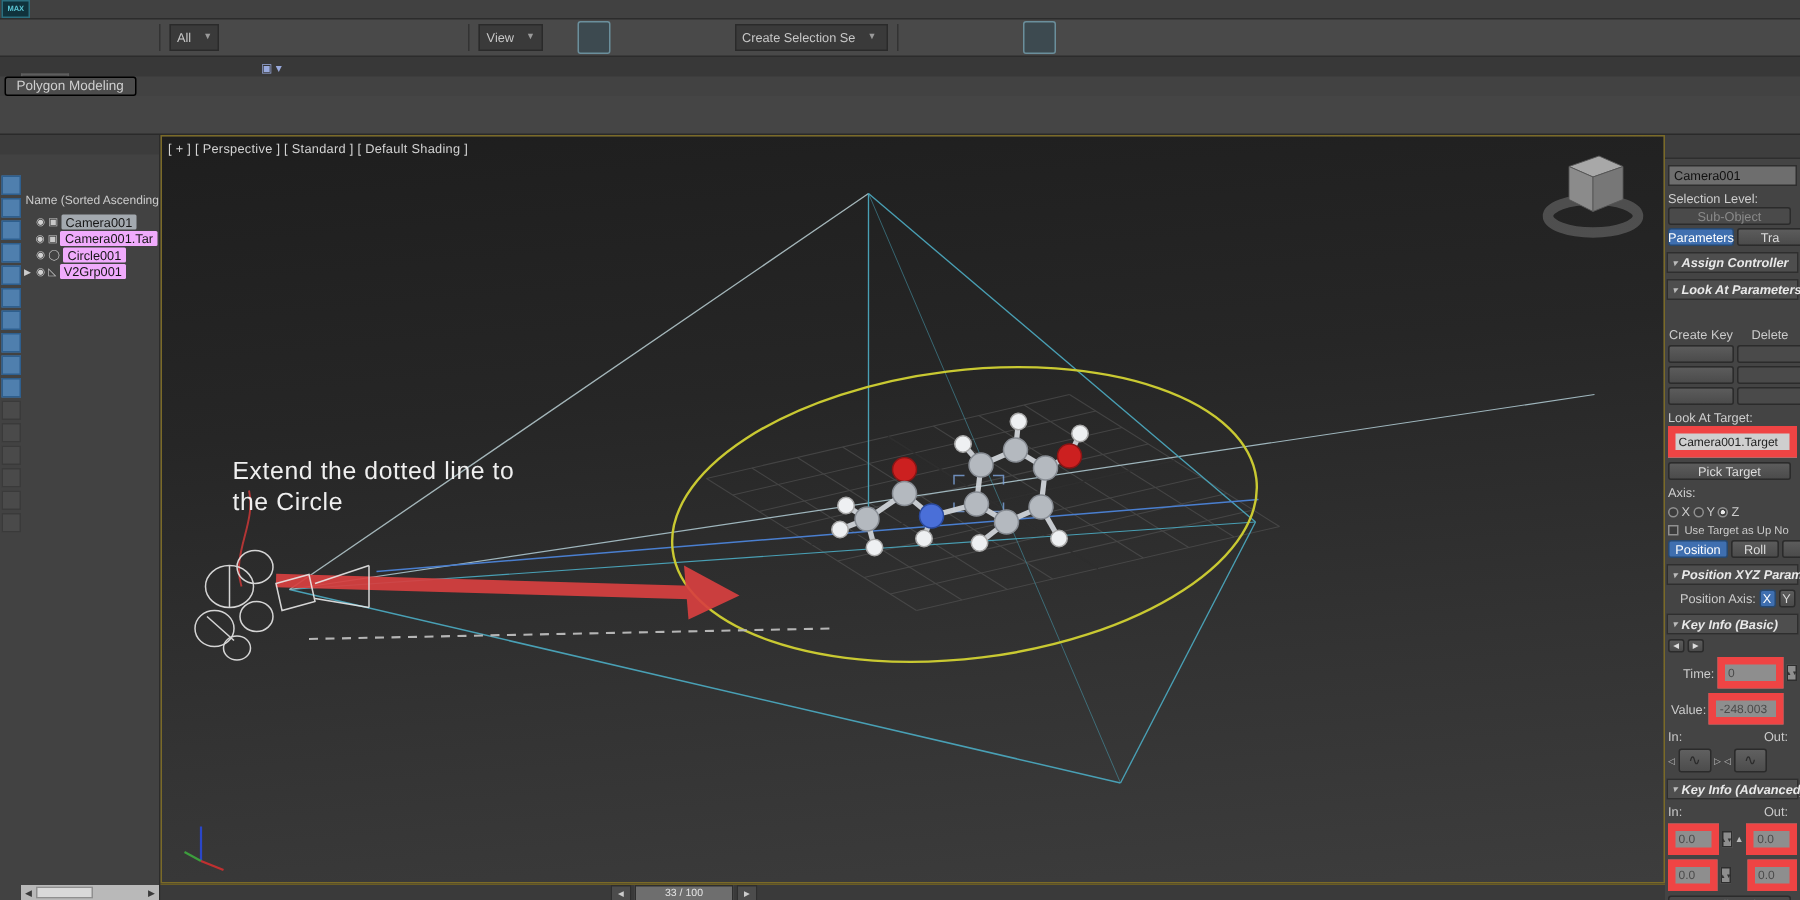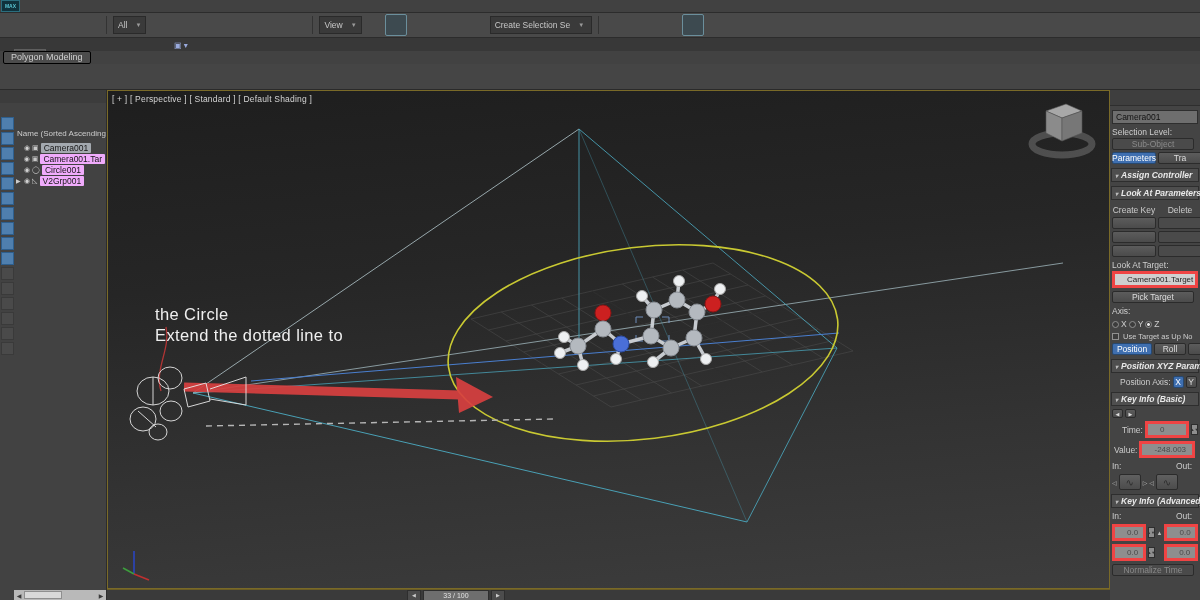--- a/index.html
+++ b/index.html
@@ -74,22 +74,22 @@
            font-size:8.5px;padding-left:3px;border:1px solid #2e2e2e;}
   .cp-label{margin:3px 2px 1px;color:#cfcfcf;}
   .btn{display:flex;align-items:center;justify-content:center;height:12px;font-size:8.5px;color:#ddd;
        background:linear-gradient(#5c5c5c,#4b4b4b);border:1px solid #2b2b2b;border-radius:2px;box-sizing:border-box;}
   .btn.blue{background:var(--accent_blue,#3f6fb0);border-color:#27486f;color:#fff;}
   .btn.dis{color:#8a8a8a;background:#4a4a4a;}
   .rollout{margin:4px 1px 0;background:#4e4e4e;border:1px solid #2e2e2e;height:12px;display:flex;
            align-items:center;font-weight:bold;color:#e9e9e9;font-size:8.5px;gap:3px;padding-left:3px;white-space:nowrap;font-style:italic;}
   .rollout .tri{font-size:6px;color:#bbb;}
   .grid2{display:grid;grid-template-columns:44px 44px;gap:2px;margin:2px 2px 0;}
-  .cp-field{height:11px;line-height:11px;background:#8e8e8e;color:#4a4a4a;border:3px solid #ef4444;
-            padding-left:12px;font-size:8px;}
+  .cp-field{height:11px;line-height:11px;background:#8e8e8e;color:#4a4a4a;border:5px solid #ef4444;
+            padding-left:2px;font-size:8px;}
   .cp-field.lit{background:#cfcfcf;color:#222;}
   .spin{display:inline-flex;flex-direction:column;font-size:4px;color:#333;line-height:4px;
         background:#8e8e8e;border:1px solid #2e2e2e;width:7px;align-items:center;justify-content:center;height:11px;box-sizing:border-box;}
   .radio{display:inline-block;width:7px;height:7px;border:1px solid #909090;border-radius:50%;
          vertical-align:middle;margin-right:2px;background:#3c3c3c;box-sizing:border-box;}
   .radio.on{background:radial-gradient(circle,#e8e8e8 0 35%,#3c3c3c 45%);}
   .chk{display:inline-block;width:7px;height:7px;border:1px solid #909090;background:#3c3c3c;
        vertical-align:middle;margin-right:2px;box-sizing:border-box;}
   .inline{display:flex;align-items:center;gap:2px;margin:3px 2px 0;white-space:nowrap;}
   .tanbtn{width:20px;height:14px;background:linear-gradient(#606060,#4c4c4c);border:1px solid #2b2b2b;
@@ -400,22 +400,22 @@
     </svg>
 
     <svg class="viewcube" width="74" height="66" viewBox="0 0 74 66">
       <ellipse cx="37" cy="47" rx="30" ry="11" fill="none" stroke="#5e5e5e" stroke-width="7" opacity="0.75"></ellipse>
       <polygon points="21,14 41,7 57,14 37,21" fill="#a8a8a8" stroke="#555" stroke-width="0.6"></polygon>
       <polygon points="21,14 37,21 37,44 21,36" fill="#8b8b8b" stroke="#555" stroke-width="0.6"></polygon>
       <polygon points="37,21 57,14 57,36 37,44" fill="#777777" stroke="#555" stroke-width="0.6"></polygon>
     </svg>
 
     <div class="annotation">
+      <div>Extend the dotted line to</div>
       <div>the Circle</div>
-      <div>Extend the dotted line to</div>
     </div>
   </div>
 
   <div class="cpanel">
     <div class="cp-tabs">
       <span class="cp-tab"></span>
         <span class="cp-tab"></span>
         <span class="cp-tab"></span>
         <span class="cp-tab active"></span>
     </div>
@@ -429,21 +429,21 @@
 
     <div class="rollout">
       <span class="tri">▾</span>
         <span>Assign Controller</span>
     </div>
     <div class="rollout">
       <span class="tri">▾</span>
         <span>Look At Parameters</span>
     </div>
 
-    <div class="grid2" style="margin-top:5px">
+    <div class="grid2" style="margin-top:18px">
       <span style="text-align:center">Create Key</span>
       <span style="text-align:center">Delete</span>
     </div>
     <div class="grid2">
       <div class="btn"></div>
         <div class="btn"></div>
         <div class="btn"></div>
       <div class="btn dis" style="grid-column:2;grid-row:1"></div>
       <div class="btn dis" style="grid-column:2;grid-row:2"></div>
       <div class="btn dis" style="grid-column:2;grid-row:3"></div>

